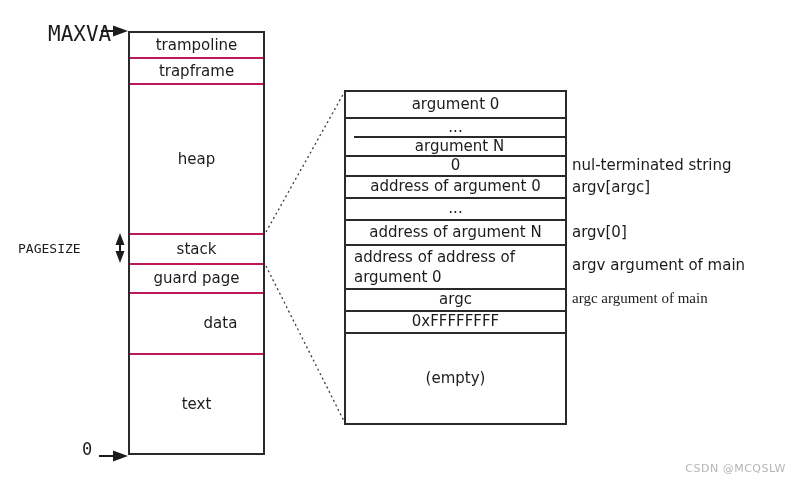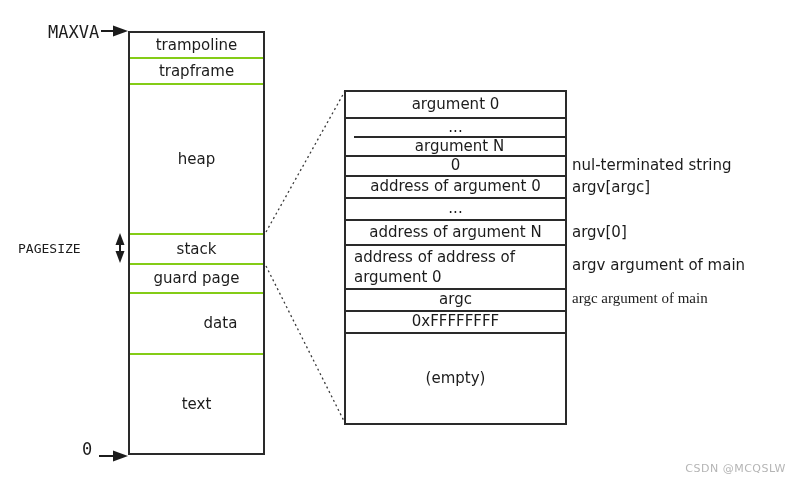--- a/index.html
+++ b/index.html
@@ -10,34 +10,34 @@
   .overlay{position:absolute;left:0;top:0;width:800px;height:486px;pointer-events:none;}
 
   
   .membox{
     position:absolute;left:128px;top:31px;width:137px;height:424px;
     border:2px solid #2a2a2a;box-sizing:border-box;background:#ffffff;
     display:flex;flex-direction:column;
   }
   .seg{
     box-sizing:border-box;display:flex;align-items:center;justify-content:center;
-    font-size:15px;line-height:1;border-top:2px solid #84cc16;
+    font-size:15px;line-height:1;border-top:2px solid #be185d;
   }
   .seg:first-child{border-top:none;text-align:right;}
   .seg-trampoline{height:24px;}
   .seg-trapframe{height:26px;}
   .seg-heap{height:150px;}
   .seg-stack{height:30px;}
   .seg-guard{height:29px;}
   .seg-data{height:61px;padding-left:48px;}
   .seg-text{height:100px;}
 
   
   .label{position:absolute;font-family:"DejaVu Sans Mono","Liberation Mono",monospace;color:#1c1c1c;}
-  .maxva{left:42px;top:22px;font-size:17px;padding-left:6px;}
+  .maxva{left:42px;top:22px;font-size:21px;padding-left:6px;}
   .pagesize{left:18px;top:241px;font-size:13px;}
   .zero{left:82px;top:439px;font-size:17px;}
 
   
   .stackbox{
     position:absolute;left:344px;top:90px;width:223px;height:335px;
     border:2px solid #2a2a2a;box-sizing:border-box;background:#ffffff;
     display:flex;flex-direction:column;
   }
   .row{

